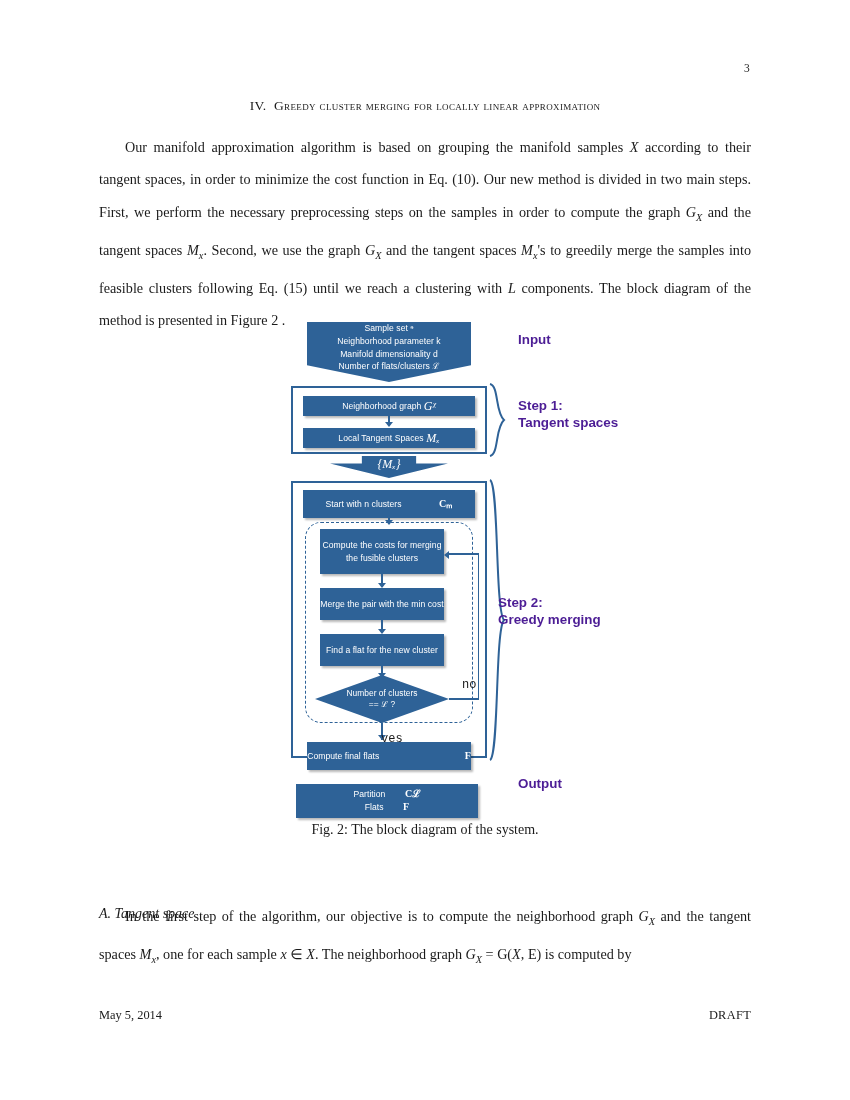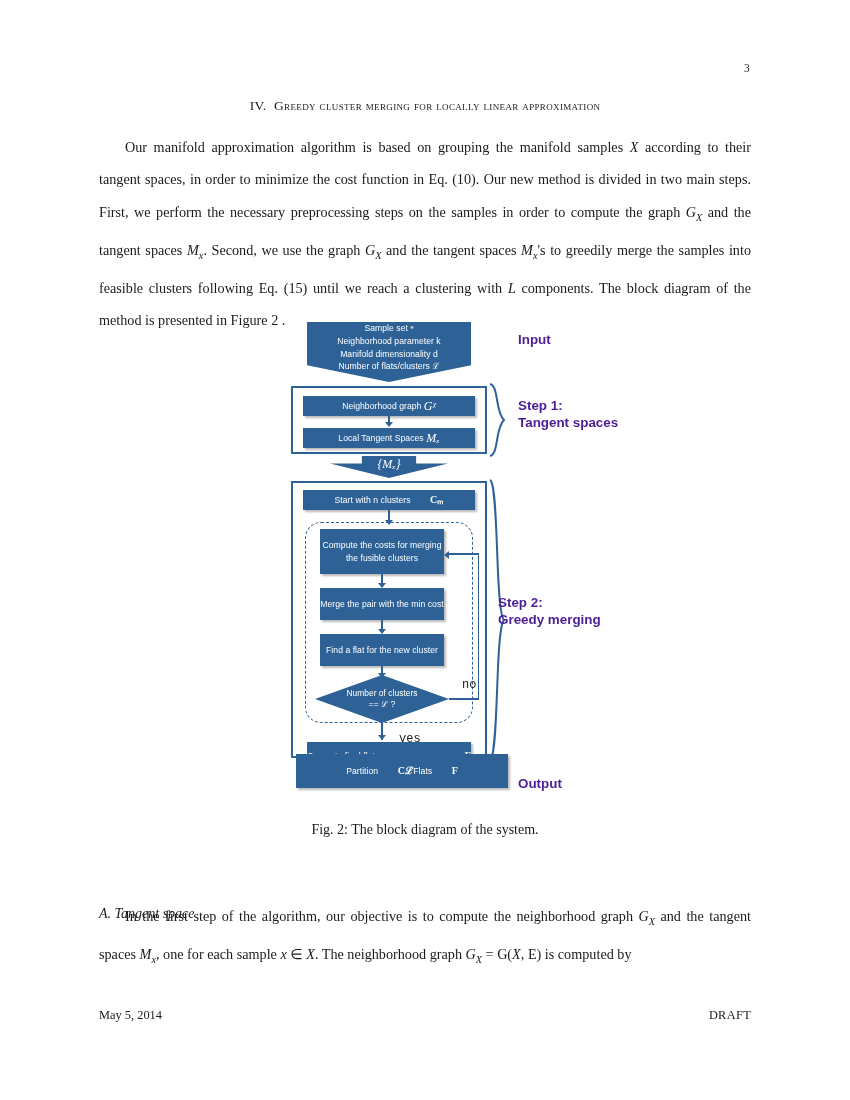--- a/index.html
+++ b/index.html
@@ -197,21 +197,21 @@
     <div class="blk" style="left:303px;top:110px;width:172px;height:20px;">
       <span>Local Tangent Spaces</span>&nbsp;<span class="mi">Mₓ</span>
     </div>
 
     <div class="blk wide-arrow" style="left:330px;top:138px;width:118px;height:22px;font-size:8.4px;">
       <span class="mi" style="margin-bottom:5px;">{Mₓ}</span>
     </div>
 
     <div class="container-box" style="left:291px;top:163px;width:196px;height:277px;"></div>
 
-    <div class="blk" style="left:303px;top:172px;width:172px;height:20px;">
+    <div class="blk" style="left:303px;top:172px;width:172px;height:28px;gap:9px;">
       <span>Start with n clusters</span>&nbsp;<span class="mb">Cₘ</span>
     </div>
 
     <div class="conn" style="left:388px;top:192px;width:1.8px;height:12px;"></div>
     <div class="arrowhead" style="left:384.7px;top:202px;"></div>
 
     <div class="loop-box" style="left:305px;top:204px;width:168px;height:201px;"></div>
 
     <div class="blk" style="left:320px;top:211px;width:124px;height:45px;">
       <span>Compute the costs for merging the fusible clusters</span>
@@ -239,27 +239,27 @@
     </div>
 
     <div class="conn" style="left:449px;top:380.2px;width:30px;height:1.8px;"></div>
     <div class="conn" style="left:477.5px;top:235px;width:1.8px;height:146px;"></div>
     <div class="conn" style="left:449px;top:235px;width:30px;height:1.8px;"></div>
     <div class="arrowhead left" style="left:444px;top:232.5px;"></div>
     <div class="edge-label" style="left:452px;top:360px;">no</div>
 
     <div class="conn" style="left:381px;top:405px;width:1.8px;height:17px;"></div>
     <div class="arrowhead" style="left:377.7px;top:417px;"></div>
-    <div class="edge-label" style="left:389px;top:414px;">yes</div>
+    <div class="edge-label" style="left:371px;top:414px;">yes</div>
 
     <div class="blk" style="left:307px;top:424px;width:164px;height:28px;gap:33px;">
       <span>Compute final flats</span>&nbsp;<span class="mb">F</span>
     </div>
 
-    <div class="blk" style="left:296px;top:436px;width:212px;height:34px;flex-direction:row;">
+    <div class="blk" style="left:296px;top:466px;width:182px;height:34px;flex-direction:column;">
       <div><span>Partition</span>&nbsp;<span class="mb">Cℒ</span></div>
       <div><span>Flats</span>&nbsp;<span class="mb">F</span></div>
     </div>
 
     <svg class="brace" style="left:488px;top:64px;width:26px;height:76px;" viewBox="0 0 26 76">
       <path d="M2,2 C11,4 7,30 16,38 C7,46 11,72 2,74" fill="none" stroke="#2e6297" stroke-width="2"></path>
     </svg>
     <svg class="brace" style="left:488px;top:160px;width:26px;height:284px;" viewBox="0 0 26 284">
       <path d="M2,2 C11,6 7,132 16,142 C7,152 11,278 2,282" fill="none" stroke="#2e6297" stroke-width="2"></path>
     </svg>

